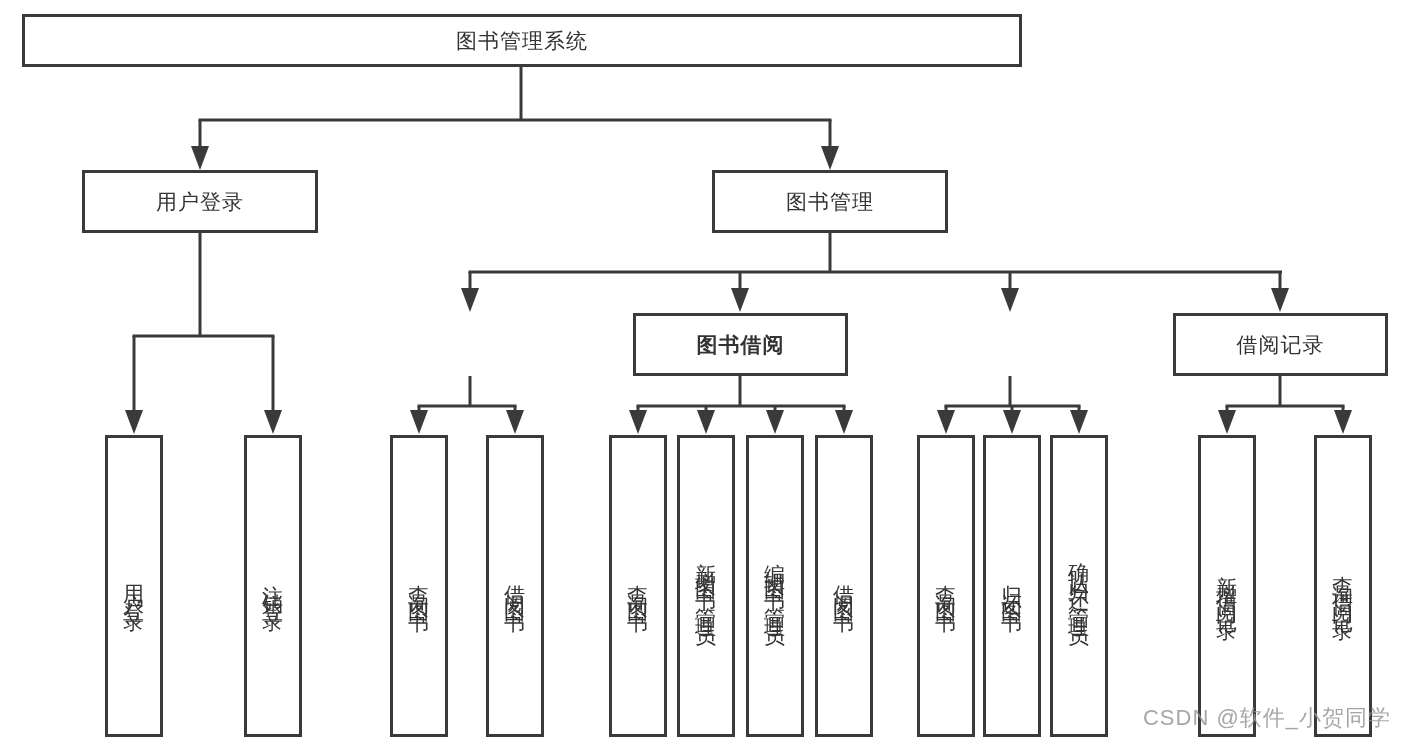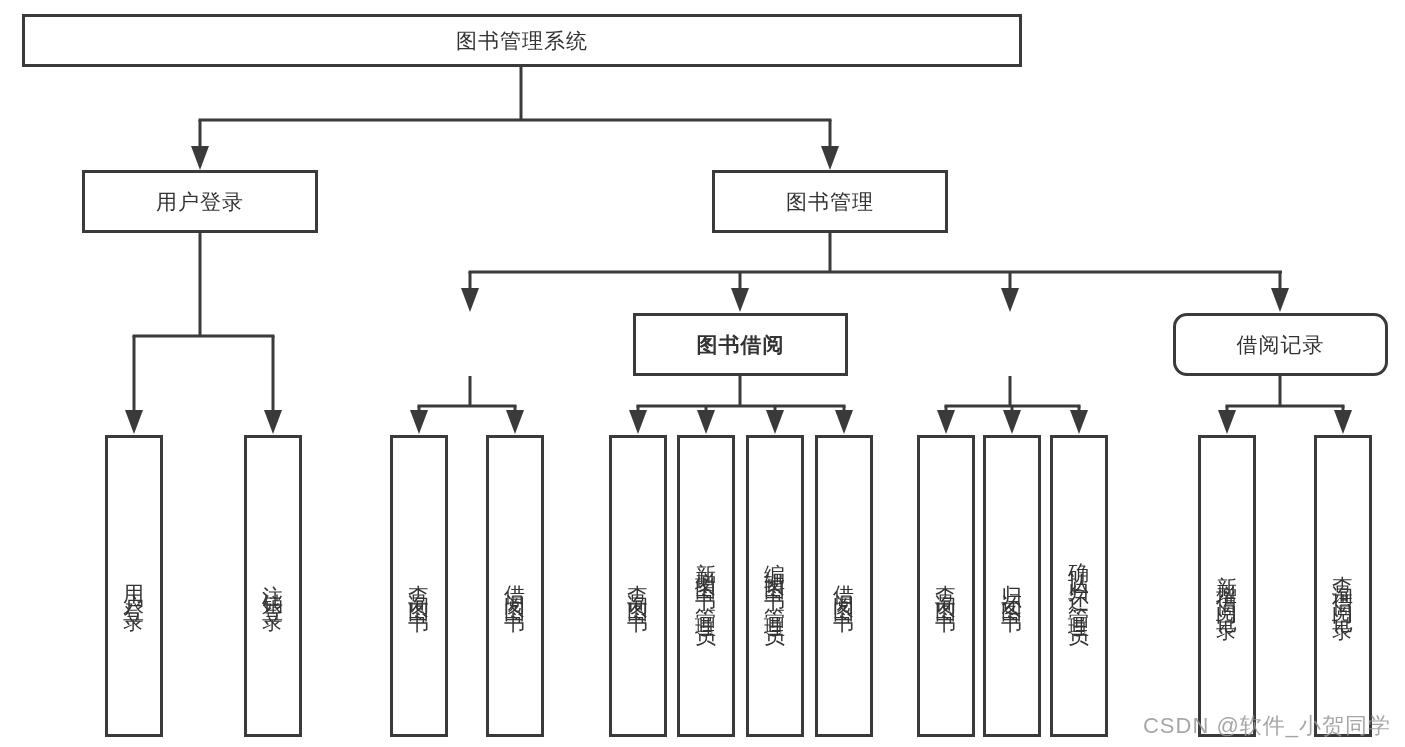--- a/index.html
+++ b/index.html
@@ -38,21 +38,21 @@
     line-height: 1;
     letter-spacing: 9px;
     white-space: nowrap;
   }
   .leaf { width: 58px; height: 302px; top: 435px; }
   .lvl2 { width: 236px; height: 63px; top: 170px; }
   .lvl3 { width: 215px; height: 63px; top: 313px; }
   .watermark {
     position: absolute;
     right: 14px;
-    bottom: 6px;
+    bottom: 14px;
     font-size: 22px;
     color: rgba(150, 150, 150, 0.85);
     white-space: nowrap;
     letter-spacing: 1px;
   }
 </style>
 </head>
 <body>
 
 <div class="canvas">
@@ -140,21 +140,21 @@
   <div class="node lvl2" style="left:82px;">
     <span class="h-label">用户登录</span>
   </div>
   <div class="node lvl2" style="left:712px;">
     <span class="h-label">图书管理</span>
   </div>
 
   <div class="node lvl3" style="left:633px;font-weight:bold;">
     <span class="h-label">图书借阅</span>
   </div>
-  <div class="node lvl3" style="left:1173px;border-radius:14px;">
+  <div class="node lvl3" style="left:1173px;">
     <span class="h-label">借阅记录</span>
   </div>
 
   <div class="node leaf" style="left:105px;">
     <span class="v-label">用户登录</span>
   </div>
   <div class="node leaf" style="left:244px;">
     <span class="v-label">注销登录</span>
   </div>
 

